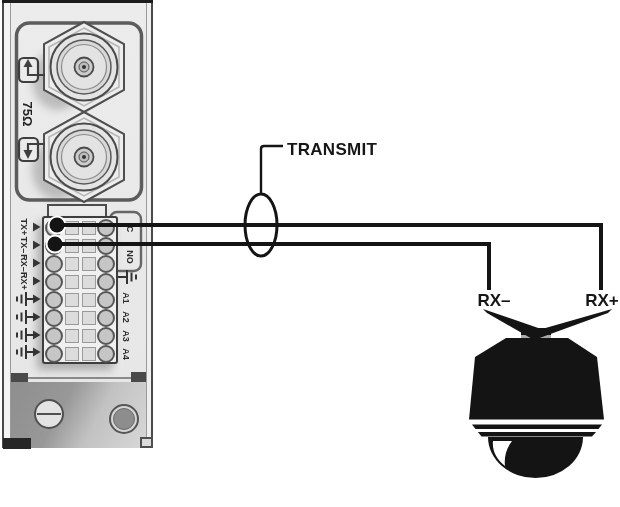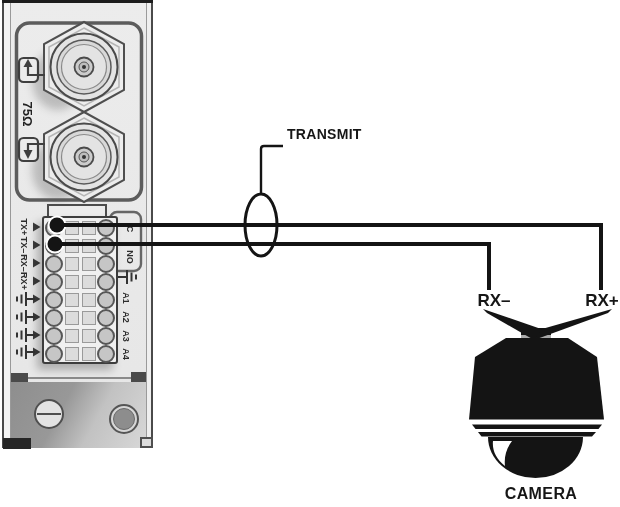--- a/index.html
+++ b/index.html
@@ -39,21 +39,21 @@
   .t-circle{width:14px;height:14px;border-radius:50%;background:#c6c6c6;border:2px solid #575757;}
   .t-square{width:12px;height:12px;background:#dcdcdc;border:1.5px solid #9a9a9a;}
   
   .rlabel{position:absolute;height:10px;line-height:10px;font-weight:bold;color:#2d2d2d;
           text-align:center;white-space:nowrap;transform:rotate(90deg);z-index:3;}
   .lab-l{width:26px;left:11px;font-size:9px;}
   .lab-r{font-size:9px;}
   .ohm{left:7px;top:107px;width:40px;height:14px;line-height:14px;font-size:13px;color:#222;}
   
   .note{position:absolute;color:#161616;font-weight:bold;z-index:5;}
-  .transmit{left:287px;top:124px;font-size:14px;line-height:20px;letter-spacing:0.3px;}
+  .transmit{left:287px;top:140px;font-size:17px;line-height:20px;letter-spacing:0.3px;}
   .rxm{left:471px;top:291px;width:46px;text-align:center;font-size:17px;}
   .rxp{left:579px;top:291px;width:46px;text-align:center;font-size:17px;}
   .cam{left:499px;top:485px;width:84px;text-align:center;font-size:16px;letter-spacing:0.4px;}
   svg.layer{left:0;top:0;pointer-events:none;}
 </style>
 </head>
 <body>
 
 <div class="canvas">
 
@@ -209,15 +209,14 @@
       <path d="M488,437 A47.5,41 0 0 0 583,437 Z" fill="#141414"></path>
       <path d="M493,441 H512 C506,449 504,457 505,466 C496,459 492,450 493,441 Z" fill="#ffffff"></path>
     </g>
   </svg>
 
   <div class="note transmit">
     <span style="display:block">TRANSMIT</span>
   </div>
   <div class="note rxm">RX–</div>
   <div class="note rxp">RX+</div>
-  <div class="note cam">CAMERA</div>
 
 </div>
 
 </body></html>

